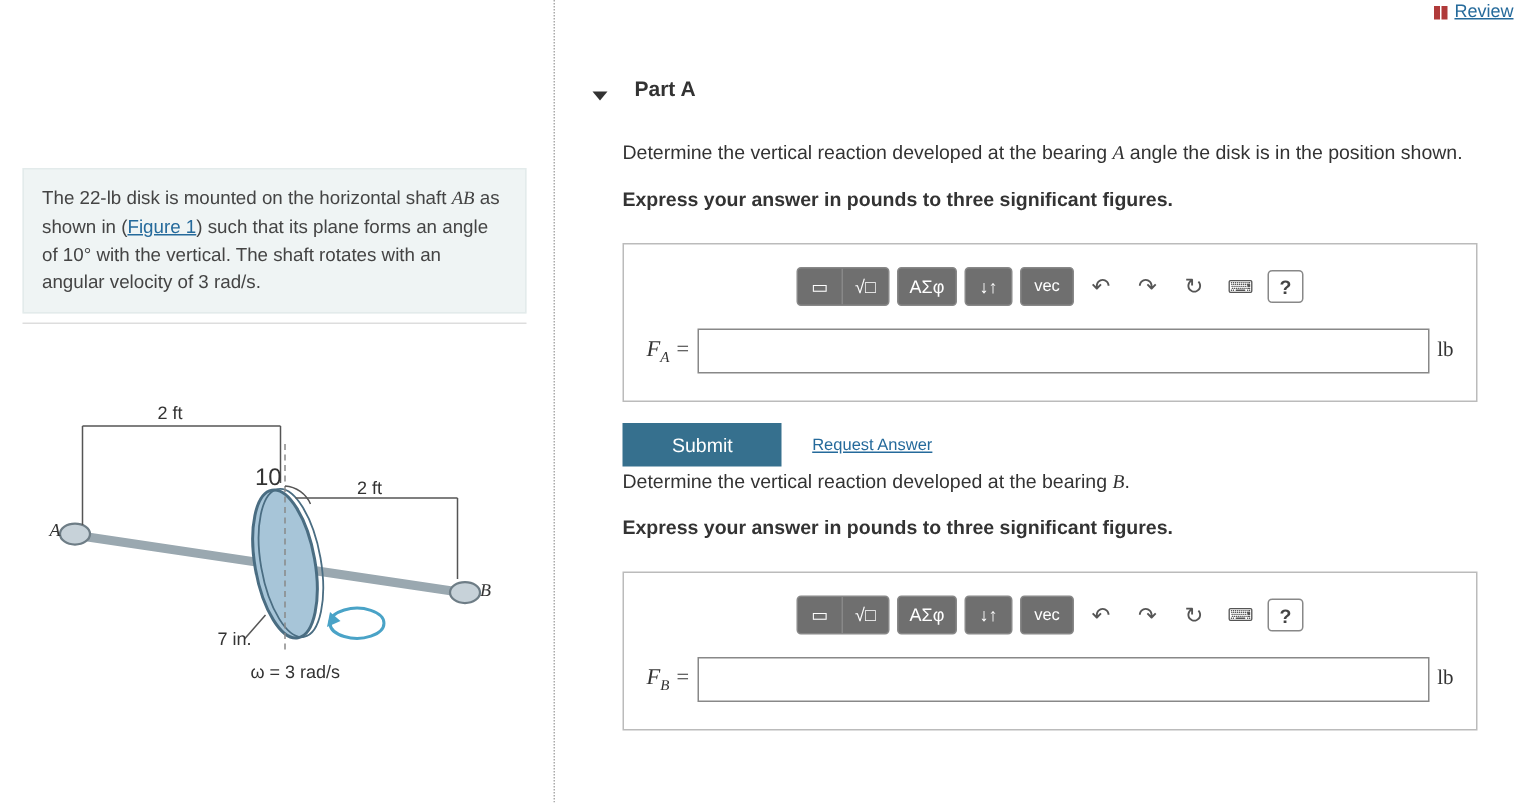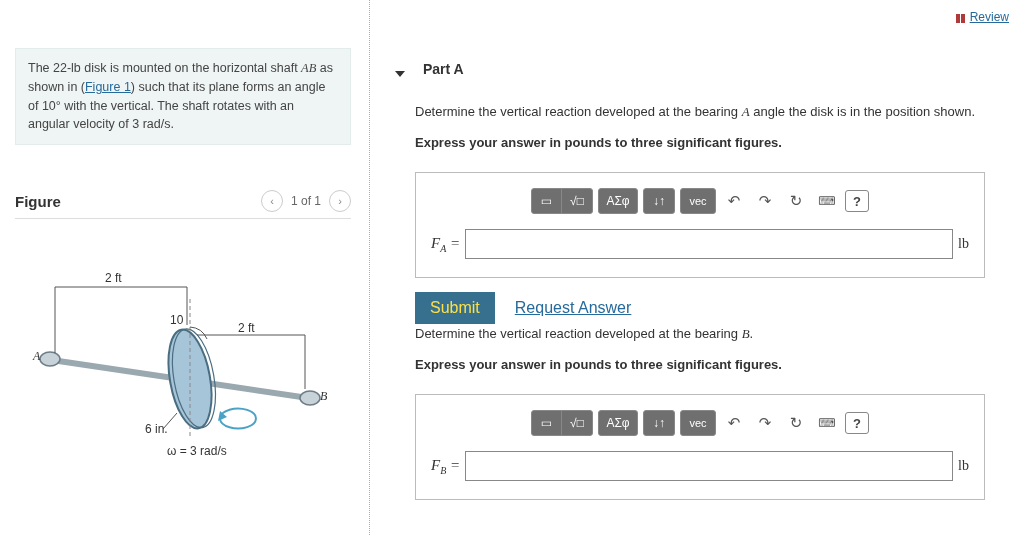--- a/index.html
+++ b/index.html
@@ -1,23 +1,23 @@
 <!DOCTYPE html>
 <html><head>
   <meta charset="utf-8">
   <style>
     * { box-sizing: border-box; margin: 0; padding: 0; }
     body { width: 1024px; height: 535px; font-family: Arial, Helvetica, sans-serif; font-size: 13px; color: #333; display: flex; background: #fff; }
     .left-pane { width: 370px; border-right: 1px dotted #aaa; padding: 0 18px 0 15px; }
     .right-pane { flex: 1; padding: 0 15px 0 25px; position: relative; }
-    .top-row { text-align: right; padding-top: 10px; }
+    .top-row { text-align: right; }
     .review-link { color: #256a9b; font-size: 12px; text-decoration: underline; display: inline-flex; align-items: center; gap: 4px; cursor: pointer; }
     .small-icon { width: 12px; height: 10px; display: inline-block; }
     .small-icon span { display: inline-block; width: 4px; height: 9px; background: #b03a3a; margin-right: 1px; }
-    .problem-text { margin-top: 48px; background: #eff4f4; border: 1px solid #e3ebeb; padding: 10px 12px; line-height: 1.5; font-size: 12.5px; color: #444; }
+    .problem-text { margin-top: 112px; background: #eff4f4; border: 1px solid #e3ebeb; padding: 10px 12px; line-height: 1.5; font-size: 12.5px; color: #444; }
     .problem-text .ital { font-style: italic; font-family: 'Times New Roman', serif; }
     .problem-text a { color: #256a9b; text-decoration: underline; }
     .fig-header { display: flex; align-items: center; margin-top: 45px; }
     .fig-header h3 { font-size: 15px; font-weight: bold; flex: 1; color: #333; }
     .nav-arrow { width: 22px; height: 22px; border-radius: 50%; border: 1px solid #ccc; background: #fff; display: inline-flex; align-items: center; justify-content: center; color: #888; font-size: 11px; cursor: pointer; }
     .nav-count { font-size: 12px; color: #666; padding: 0 8px; }
     .fig-hr { border: none; border-top: 1px solid #ddd; margin-top: 6px; }
     .fig-image { margin-top: 20px; height: 225px; position: relative; }
     
     .section-head { display: flex; align-items: flex-end; gap: 18px; margin-top: 35px; margin-bottom: 25px; }
@@ -32,37 +32,31 @@
     .tb-btn { width: 30px; height: 24px; display: inline-flex; align-items: center; justify-content: center; color: #fff; font-size: 12px; cursor: pointer; border-right: 1px solid #888; }
     .tb-btn:last-child { border-right: none; }
     .tb-single { display: inline-flex; width: 26px; height: 24px; align-items: center; justify-content: center; color: #555; cursor: pointer; font-size: 15px; }
     .tb-help { width: 24px; height: 22px; border: 1px solid #888; border-radius: 3px; display: inline-flex; align-items: center; justify-content: center; font-weight: bold; color: #444; cursor: pointer; }
     .answer-row { display: flex; align-items: center; gap: 5px; justify-content: flex-end; }
     .answer-label { font-family: 'Times New Roman', serif; font-style: italic; font-size: 15px; white-space: nowrap; }
     .answer-label sub { font-size: 10px; font-style: italic; }
     .answer-input { flex: 1; height: 30px; border: 1px solid #888; padding: 0 6px; font-size: 13px; }
     .answer-unit { font-family: 'Times New Roman', serif; font-size: 14px; }
     .submit-row { margin: 14px 0 0 20px; display: flex; align-items: center; gap: 20px; }
-    .submit-btn { background: #36708e; color: #fde047; border: none; padding: 7px 15px; font-size: 16px; cursor: pointer; }
-    .request-link { color: #256a9b; font-size: 16px; text-decoration: underline; cursor: pointer; }
+    .submit-btn { background: #36708e; color: #ffffff; border: none; padding: 7px 33px; font-size: 13px; cursor: pointer; }
+    .request-link { color: #256a9b; font-size: 11px; text-decoration: underline; cursor: pointer; }
   </style>
 </head>
 <body>
 
 <div class="left-pane">
   <div class="problem-text">
     <span>The 22-</span><span>lb</span><span> disk is mounted on the horizontal shaft </span><span class="ital">AB</span><span> as shown in (</span><a href="#">Figure 1</a><span>) such that its plane forms an angle of 10° with the vertical. The shaft rotates with an angular velocity of 3 </span><span>rad/s</span><span>.</span>
   </div>
 
-  <div class="fig-header">
-    <h3>Figure</h3>
-    <span class="nav-arrow">‹</span>
-    <span class="nav-count">1 of 1</span>
-    <span class="nav-arrow">›</span>
-  </div>
   <hr class="fig-hr">
 
   <div class="fig-image">
     <svg viewBox="0 0 330 225" width="330" height="225">
 
       <line x1="30" y1="120" x2="300" y2="160" stroke="#9aa8b0" stroke-width="6" stroke-linecap="round"></line>
 
       <ellipse cx="35" cy="120" rx="10" ry="7" fill="#c7d2d9" stroke="#6e7d86" stroke-width="1.5"></ellipse>
 
       <ellipse cx="295" cy="159" rx="10" ry="7" fill="#c7d2d9" stroke="#6e7d86" stroke-width="1.5"></ellipse>
@@ -82,24 +76,24 @@
       <line x1="182" y1="96" x2="290" y2="96" stroke="#555" stroke-width="1"></line>
       <line x1="290" y1="96" x2="290" y2="150" stroke="#555" stroke-width="1"></line>
 
       <line x1="162" y1="174" x2="148" y2="190" stroke="#555" stroke-width="1"></line>
 
       <path d="M205 180 A 18 10 0 1 0 205 179" fill="none" stroke="#4aa3c7" stroke-width="2"></path>
       <polygon points="205,172 212,178 203,182" fill="#4aa3c7"></polygon>
     </svg>
     <span style="position:absolute;left:90px;top:32px;font-size:12px;">2 ft</span>
     <span style="position:absolute;left:223px;top:82px;font-size:12px;">2 ft</span>
-    <span style="position:absolute;left:155px;top:74px;font-size:12px;">10</span>
+    <span style="position:absolute;left:155px;top:74px;font-size:16px;">10</span>
     <span style="position:absolute;left:18px;top:110px;font-size:12px;font-style:italic;font-family:'Times New Roman'">A</span>
     <span style="position:absolute;left:305px;top:150px;font-size:12px;font-style:italic;font-family:'Times New Roman'">B</span>
-    <span style="position:absolute;left:130px;top:183px;font-size:12px;">6 in.</span>
+    <span style="position:absolute;left:130px;top:183px;font-size:12px;">7 in.</span>
     <span style="position:absolute;left:152px;top:205px;font-size:12px;">ω = 3 rad/s</span>
   </div>
 </div>
 
 <div class="right-pane">
   <div class="top-row">
     <span class="review-link">
       <span class="small-icon"><span></span><span></span></span>
       <span>Review</span>
     </span>

